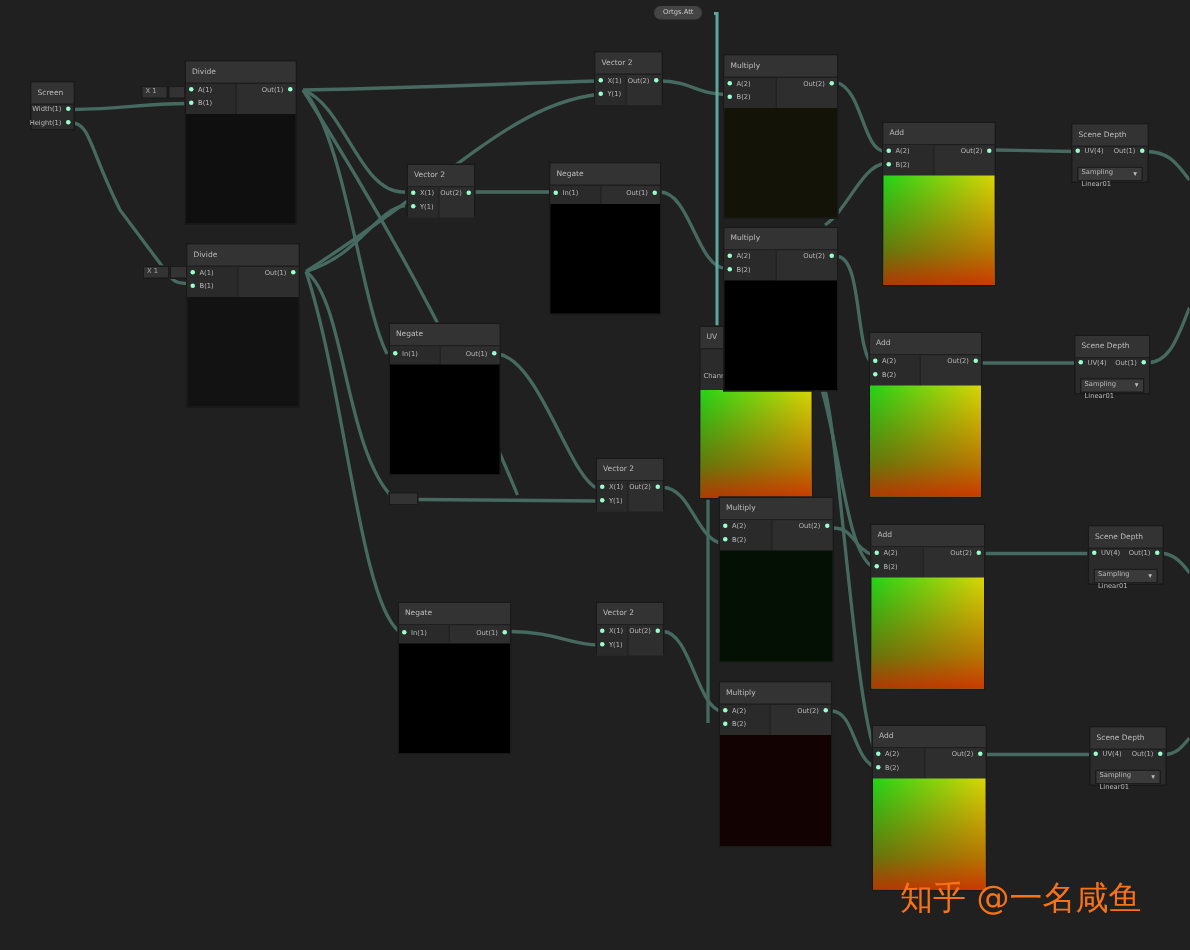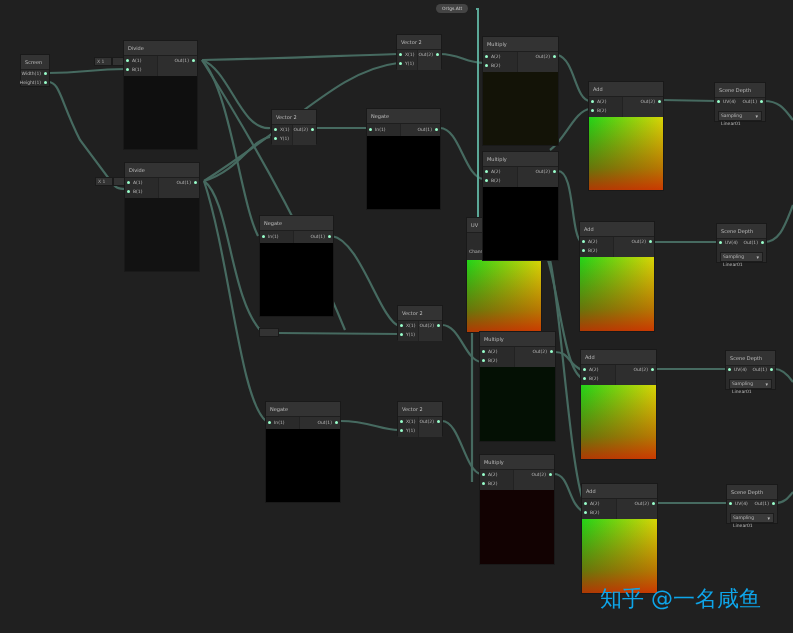--- a/index.html
+++ b/index.html
@@ -12,21 +12,21 @@
   .port{position:absolute;font-size:4.5px;color:#b8b8b8;height:8px;line-height:8px;white-space:nowrap;}
   .port .dot{display:inline-block;width:3px;height:3px;border-radius:50%;background:#9fc;margin-right:3px;vertical-align:middle;}
   .outport .dot{margin-left:3px;margin-right:0;}
   .preview{position:absolute;left:0;right:0;bottom:0;}
   .grad2{background:linear-gradient(to right,#22d418 0%,#d8d606 100%);position:absolute;inset:0;}
   .grad2::after{content:"";position:absolute;inset:0;background:linear-gradient(to bottom,rgba(0,0,0,0) 0%,rgba(160,40,0,0.55) 70%,rgba(200,30,0,0.85) 100%);}
   .const{position:absolute;height:7px;background:#333;border:1px solid #1a1a1a;font-size:4.5px;color:#aaa;line-height:7px;padding:0 2px;box-sizing:content-box;}
   .dropdown{position:absolute;left:3px;right:3px;height:8px;background:#3a3a3a;border:1px solid #1c1c1c;font-size:4.5px;color:#bbb;line-height:8px;padding-left:2px;}
   .dropdown .caret{position:absolute;right:3px;top:0;font-size:5px;}
   .pill{position:absolute;height:9px;background:#444;border-radius:5px;font-size:4.5px;color:#ccc;line-height:9px;padding:0 6px;}
-  .watermark{position:absolute;left:600px;top:584px;font-size:22px;color:#0ea5e9;font-family:"DejaVu Sans",sans-serif;white-space:nowrap;}
+  .watermark{position:absolute;left:600px;top:584px;font-size:22px;color:#f97316;font-family:"DejaVu Sans",sans-serif;white-space:nowrap;}
 </style>
 </head>
 <body>
 
 <svg id="wires" viewBox="0 0 793 633">
   <g fill="none" stroke="#466a60" stroke-width="2.2">
 
     <path d="M48 73 C 85 73, 90 69, 126 69"></path>
     <path d="M48 82 C 60 82, 60 100, 80 140 L 110 180 C 115 188, 118 189, 126 189"></path>
 

